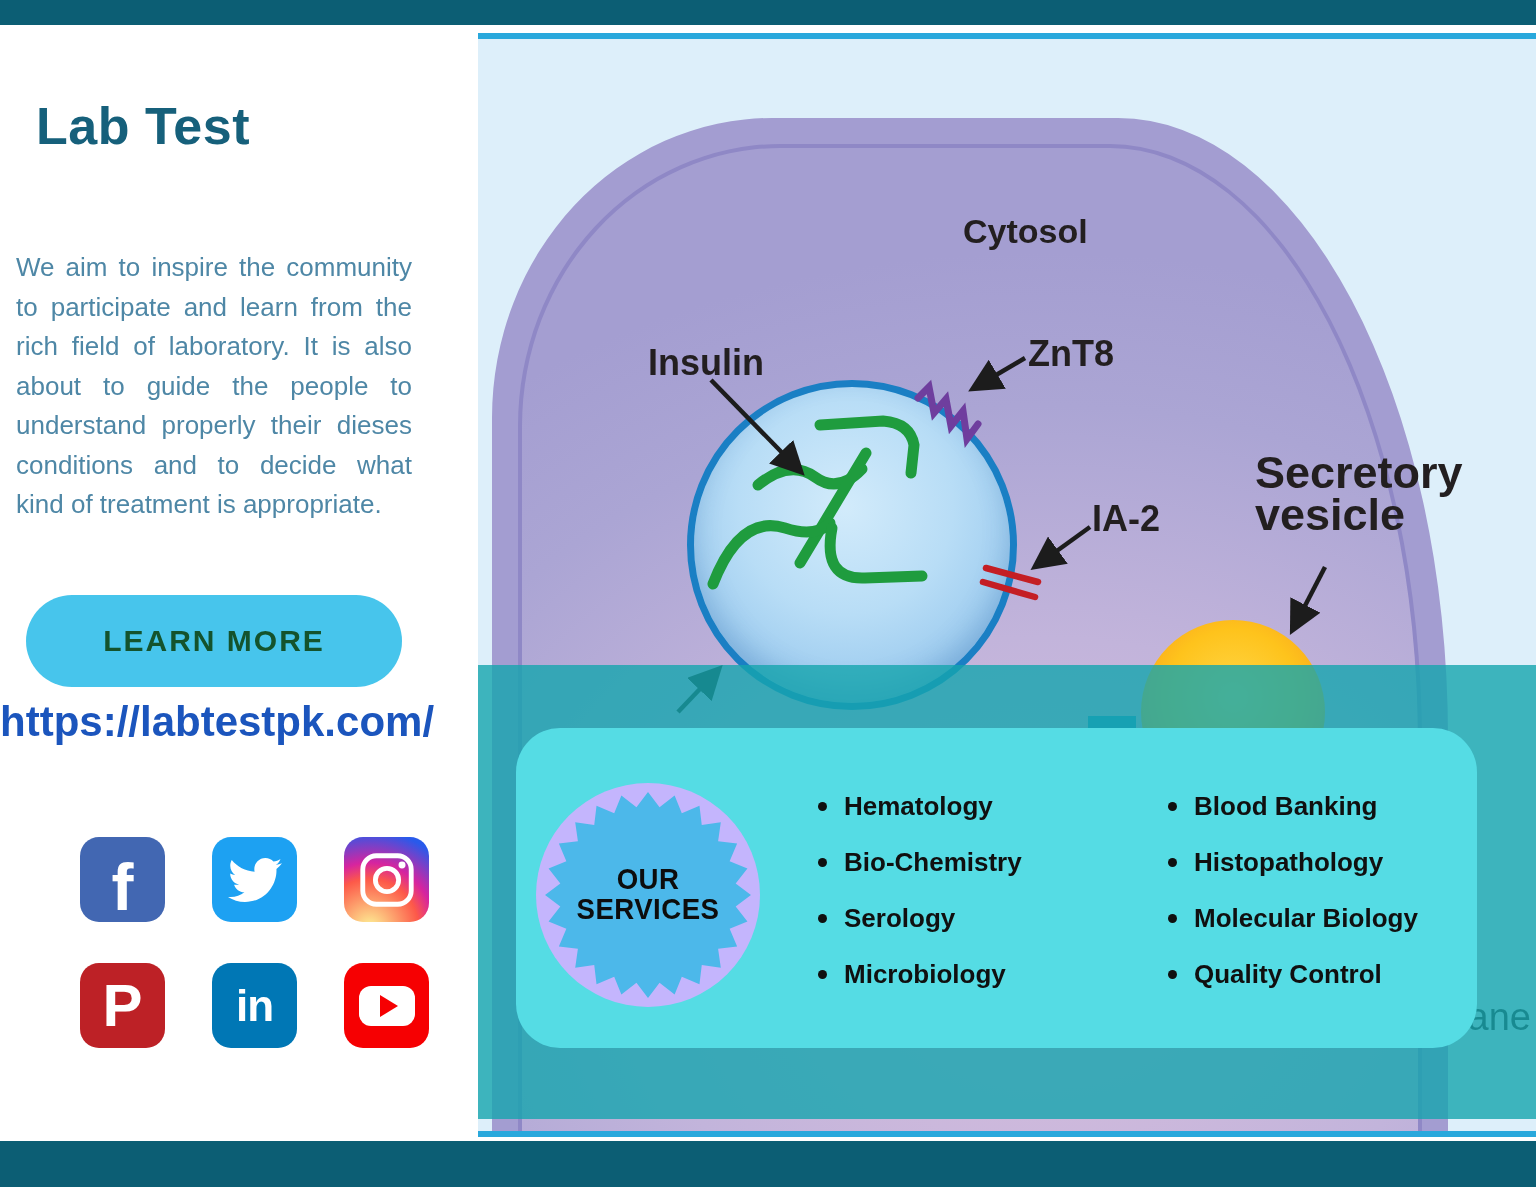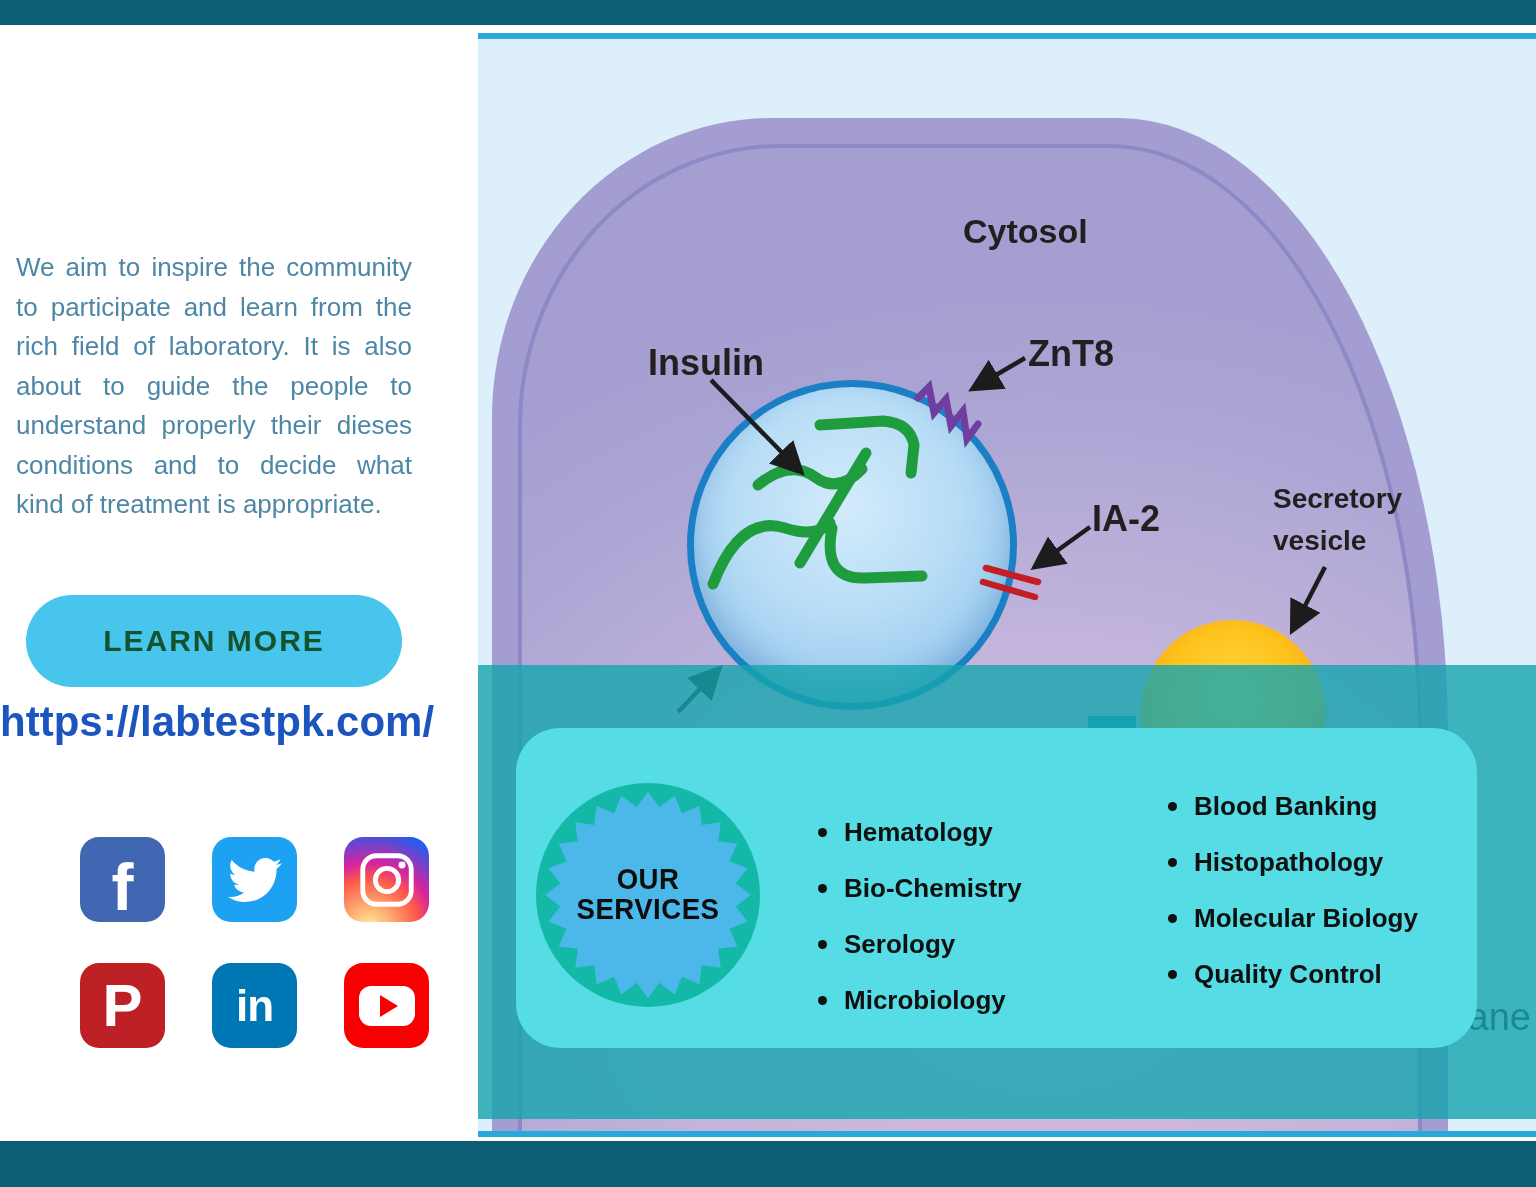--- a/index.html
+++ b/index.html
@@ -43,45 +43,45 @@
            background:radial-gradient(circle at 50% 42%, #ffd84a 0%, #fec31c 48%, #f89c1d 85%, #f68a1e 100%);}
   .prot-rect{position:absolute;left:610px;top:677px;width:48px;height:14px;background:#1b8fc9;}
 
   .dsvg{position:absolute;left:0;top:0;width:1058px;height:1098px;}
 
   .dlabel{position:absolute;color:#231f20;font-size:36px;line-height:42px;font-weight:bold;}
   .lab-cytosol{left:485px;top:171px;font-size:34px;}
   .lab-insulin{left:170px;top:285px;margin-top:18px;}
   .lab-znt8{left:550px;top:294px;}
   .lab-ia2{left:614px;top:459px;}
-  .lab-secvesicle{left:777px;top:439px;width:160px;font-size:28px;margin-left:18px;}
+  .lab-secvesicle{left:777px;top:413px;width:160px;font-size:45px;}
   .lab-membrane{position:absolute;right:5px;top:957px;color:#231f20;font-size:38px;}
 
   .overlay{position:absolute;left:0;top:626px;width:1058px;height:454px;background:rgba(21,165,174,0.8);}
 
   
   .services{position:absolute;left:38px;top:689px;width:961px;height:320px;background:#55dce4;border-radius:44px;}
-  .badge{position:absolute;left:20px;top:55px;width:224px;height:224px;background:#14b8a6;border-radius:50%;}
+  .badge{position:absolute;left:20px;top:55px;width:224px;height:224px;background:#c4b5fd;border-radius:50%;}
   .badge svg{position:absolute;left:8px;top:8px;}
   .badge-text{position:absolute;left:0;top:50%;width:100%;transform:translateY(-52%) scaleX(0.92);
               text-align:center;font-weight:bold;color:#0d0d0d;font-size:30px;line-height:30px;letter-spacing:0.5px;}
   .svc-list{position:absolute;top:64px;margin:0;padding:0;list-style:none;}
-  .svc-list.col1{left:302px;margin-top:26px;}
+  .svc-list.col1{left:302px;}
   .svc-list.col2{left:652px;}
   .svc-list li{display:flex;align-items:center;gap:17px;height:28px;margin-bottom:28px;font-size:26px;font-weight:bold;color:#101010;}
   .svc-list .dot{width:9px;height:9px;border-radius:50%;background:#101010;flex:0 0 auto;}
 </style>
 </head>
 <body>
 
 <div class="canvas">
 
   <div class="bar top"></div>
 
-  <h1 class="side-title"><br></h1>
+  <h1 class="side-title"><span>Lab Test</span><br></h1>
 
   <p class="side-para">We aim to inspire the community to participate and learn from the rich field of laboratory. It is also about to guide the people to understand properly their dieses conditions and to decide what kind of treatment is appropriate.</p>
 
   <button class="learn-btn">LEARN MORE</button>
 
   <a class="side-url" href="#">https://labtestpk.com/</a>
 
   <div class="social">
     <div class="sicon" style="background: rgb(66, 103, 178);">
       <span class="glyph fb-f">f</span>

